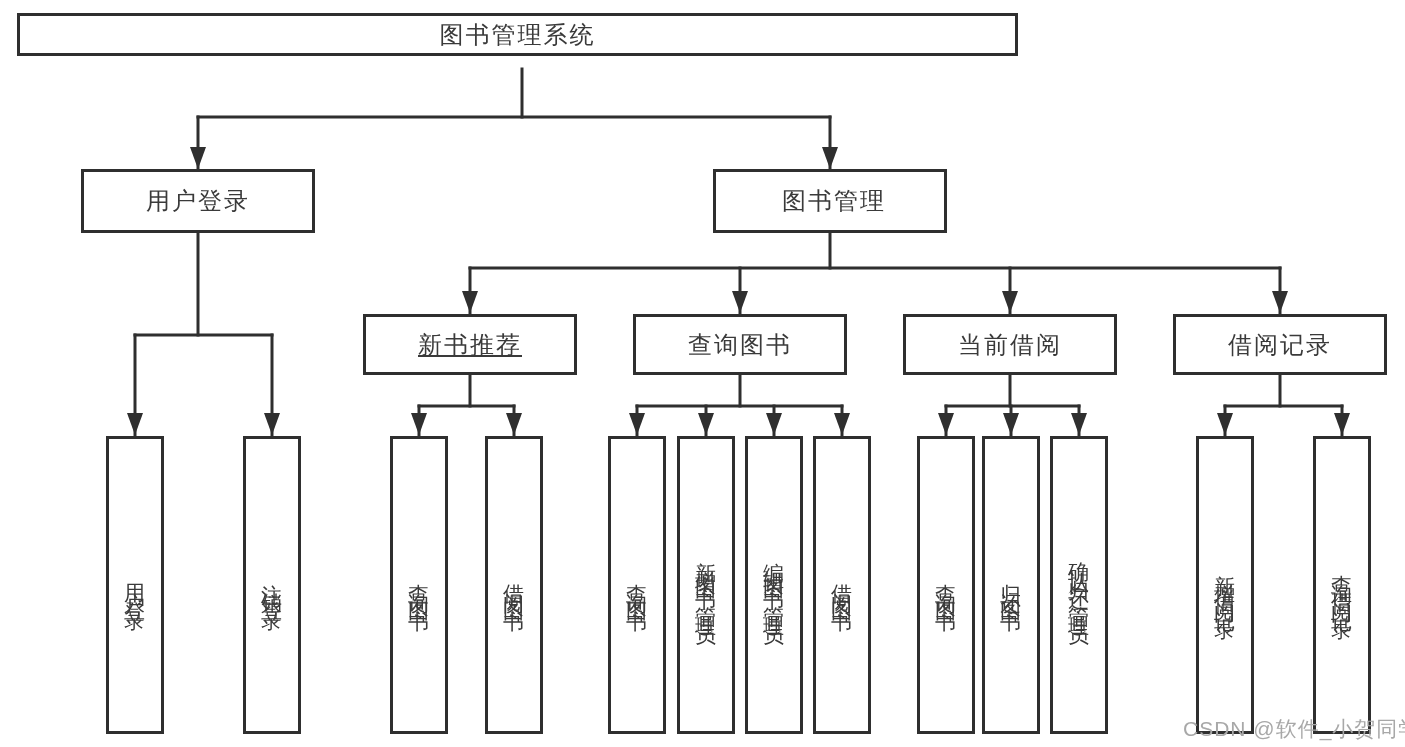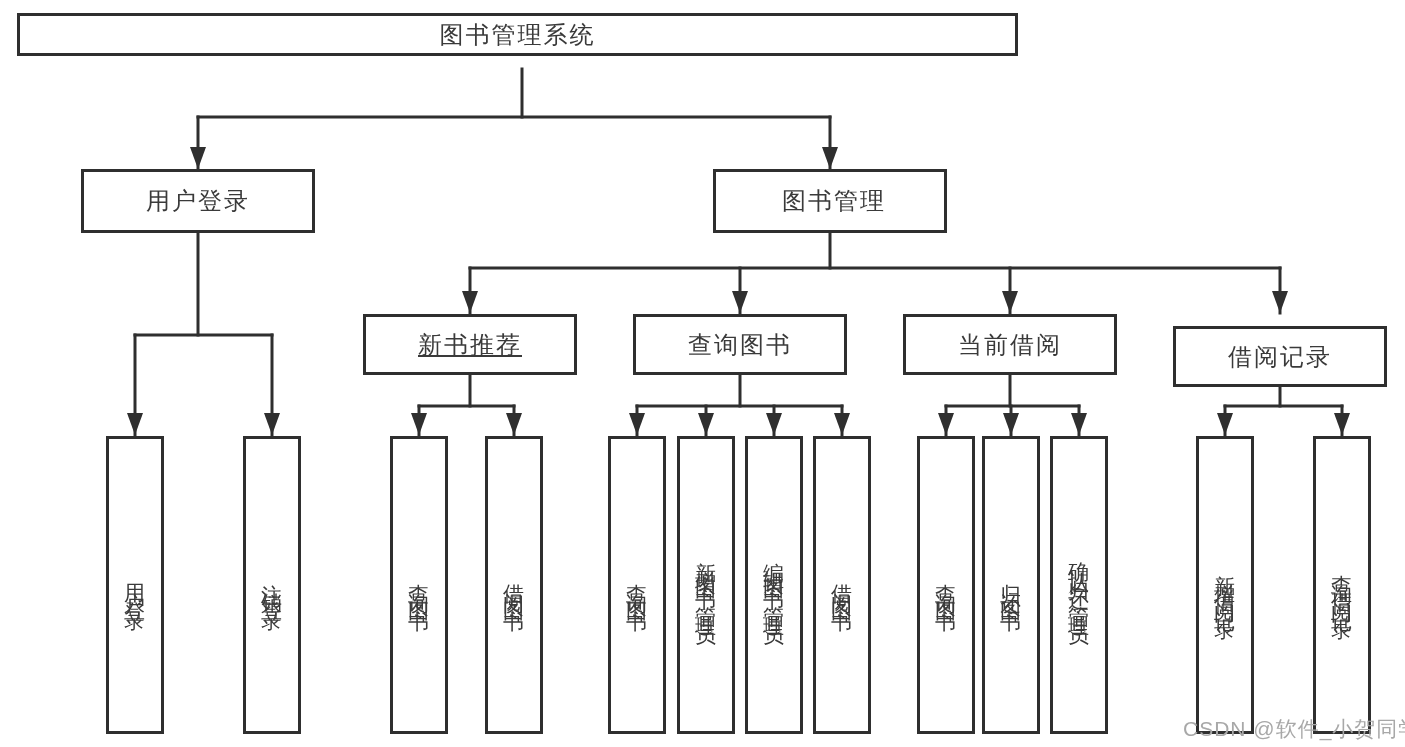--- a/index.html
+++ b/index.html
@@ -137,21 +137,21 @@
 
   <div class="box" style="left:363px; top:314px; width:214px; height:61px;text-decoration:underline;">
     <span class="h-label">新书推荐</span>
   </div>
   <div class="box" style="left:633px; top:314px; width:214px; height:61px;">
     <span class="h-label">查询图书</span>
   </div>
   <div class="box" style="left:903px; top:314px; width:214px; height:61px;">
     <span class="h-label">当前借阅</span>
   </div>
-  <div class="box" style="left:1173px; top:326px; width:214px; height:61px;">
+  <div class="box" style="left:1173px; top:314px; width:214px; height:61px;">
     <span class="h-label">借阅记录</span>
   </div>
 
   <div class="box" style="left:106px; top:436px; width:58px; height:298px;">
     <span class="v-label">用户登录</span>
   </div>
   <div class="box" style="left:243px; top:436px; width:58px; height:298px;">
     <span class="v-label">注销登录</span>
   </div>
 

